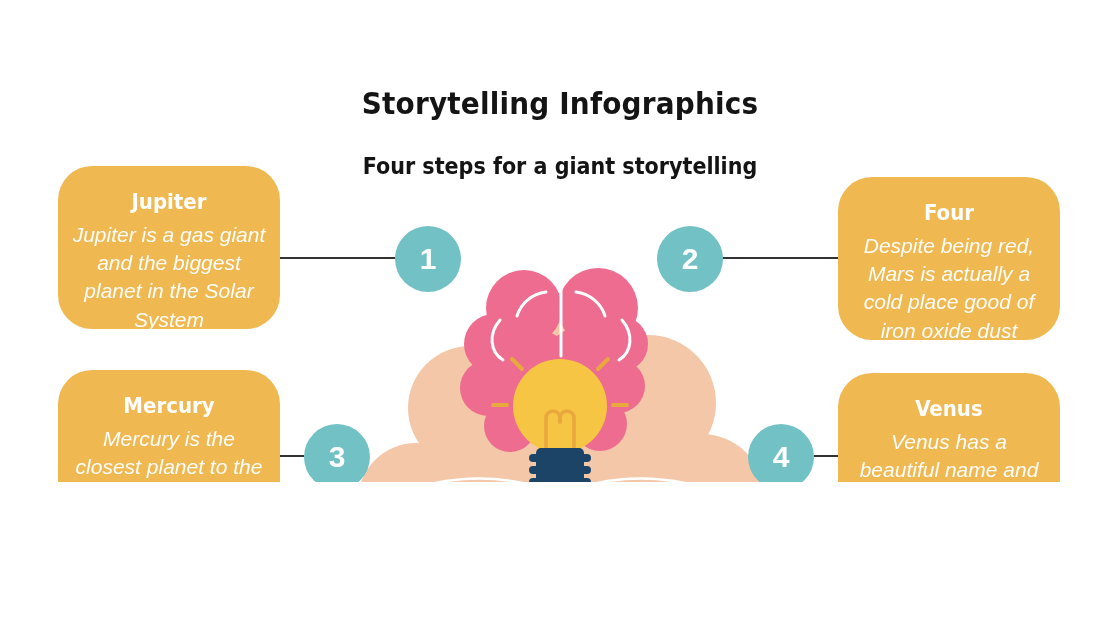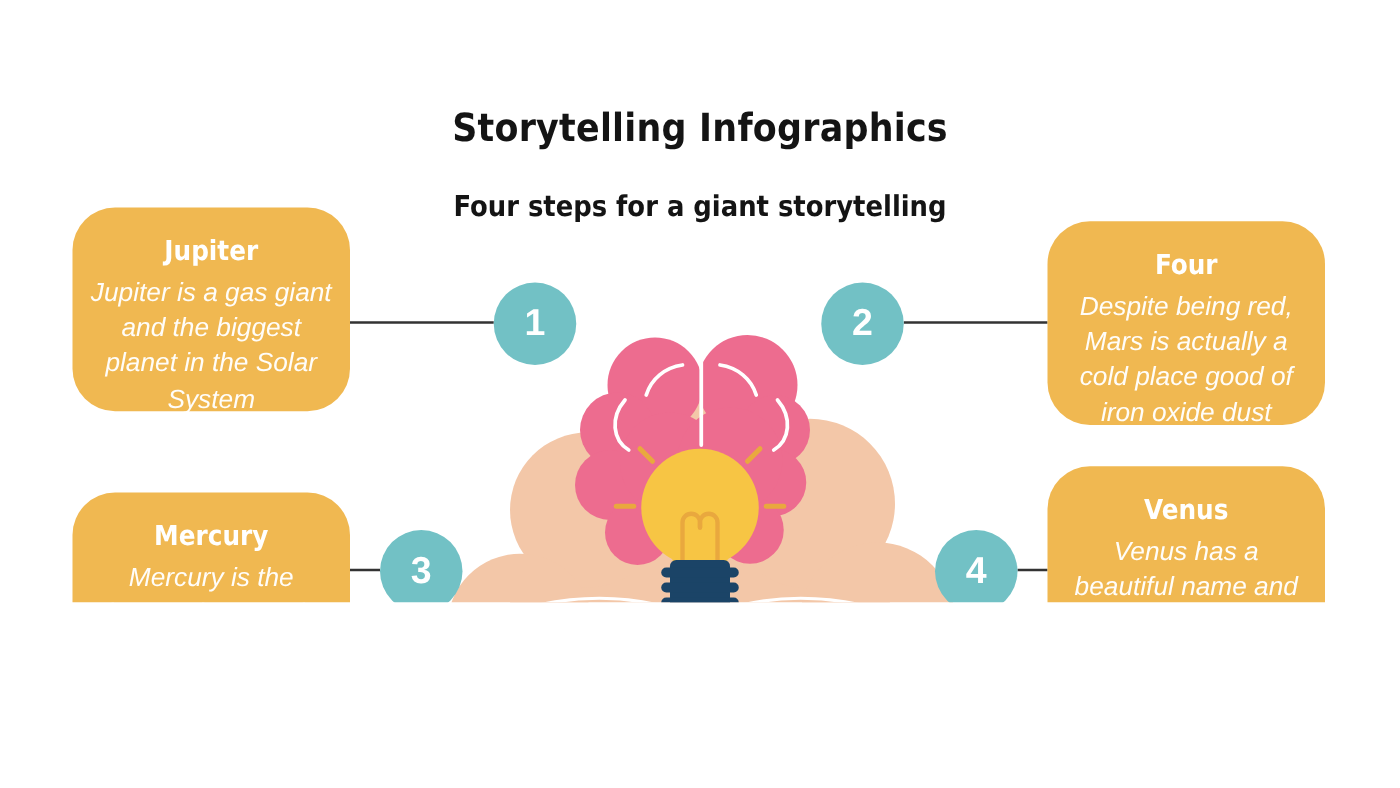--- a/index.html
+++ b/index.html
@@ -23,21 +23,21 @@
     text-align:center;font-size:23px;
     color:var(--heading,#141414);
   }
   .card{
     position:absolute;width:222px;height:163px;box-sizing:border-box;
     background:var(--card,#F0B851);border-radius:34px;
     padding:24px 12px 0;text-align:center;color:var(--card-text,#FFFFFF);
   }
   .card-tl{left:58px;top:166px;}
   .card-tr{left:838px;top:177px;}
-  .card-bl{left:58px;top:394px;}
+  .card-bl{left:58px;top:370px;}
   .card-br{left:838px;top:373px;}
   .card-title{margin:0 0 7px;font-size:22px;line-height:1.1;}
   .card-desc{margin:0;font-size:21px;line-height:1.34;color:rgba(255,255,255,.97);font-style:italic;}
   .connector{
     position:absolute;height:2px;background:var(--connector,#333333);
   }
   .numcircle{
     position:absolute;width:66px;height:66px;border-radius:50%;
     background:var(--circle,#72C1C5);color:#fff;
     display:flex;align-items:center;justify-content:center;

